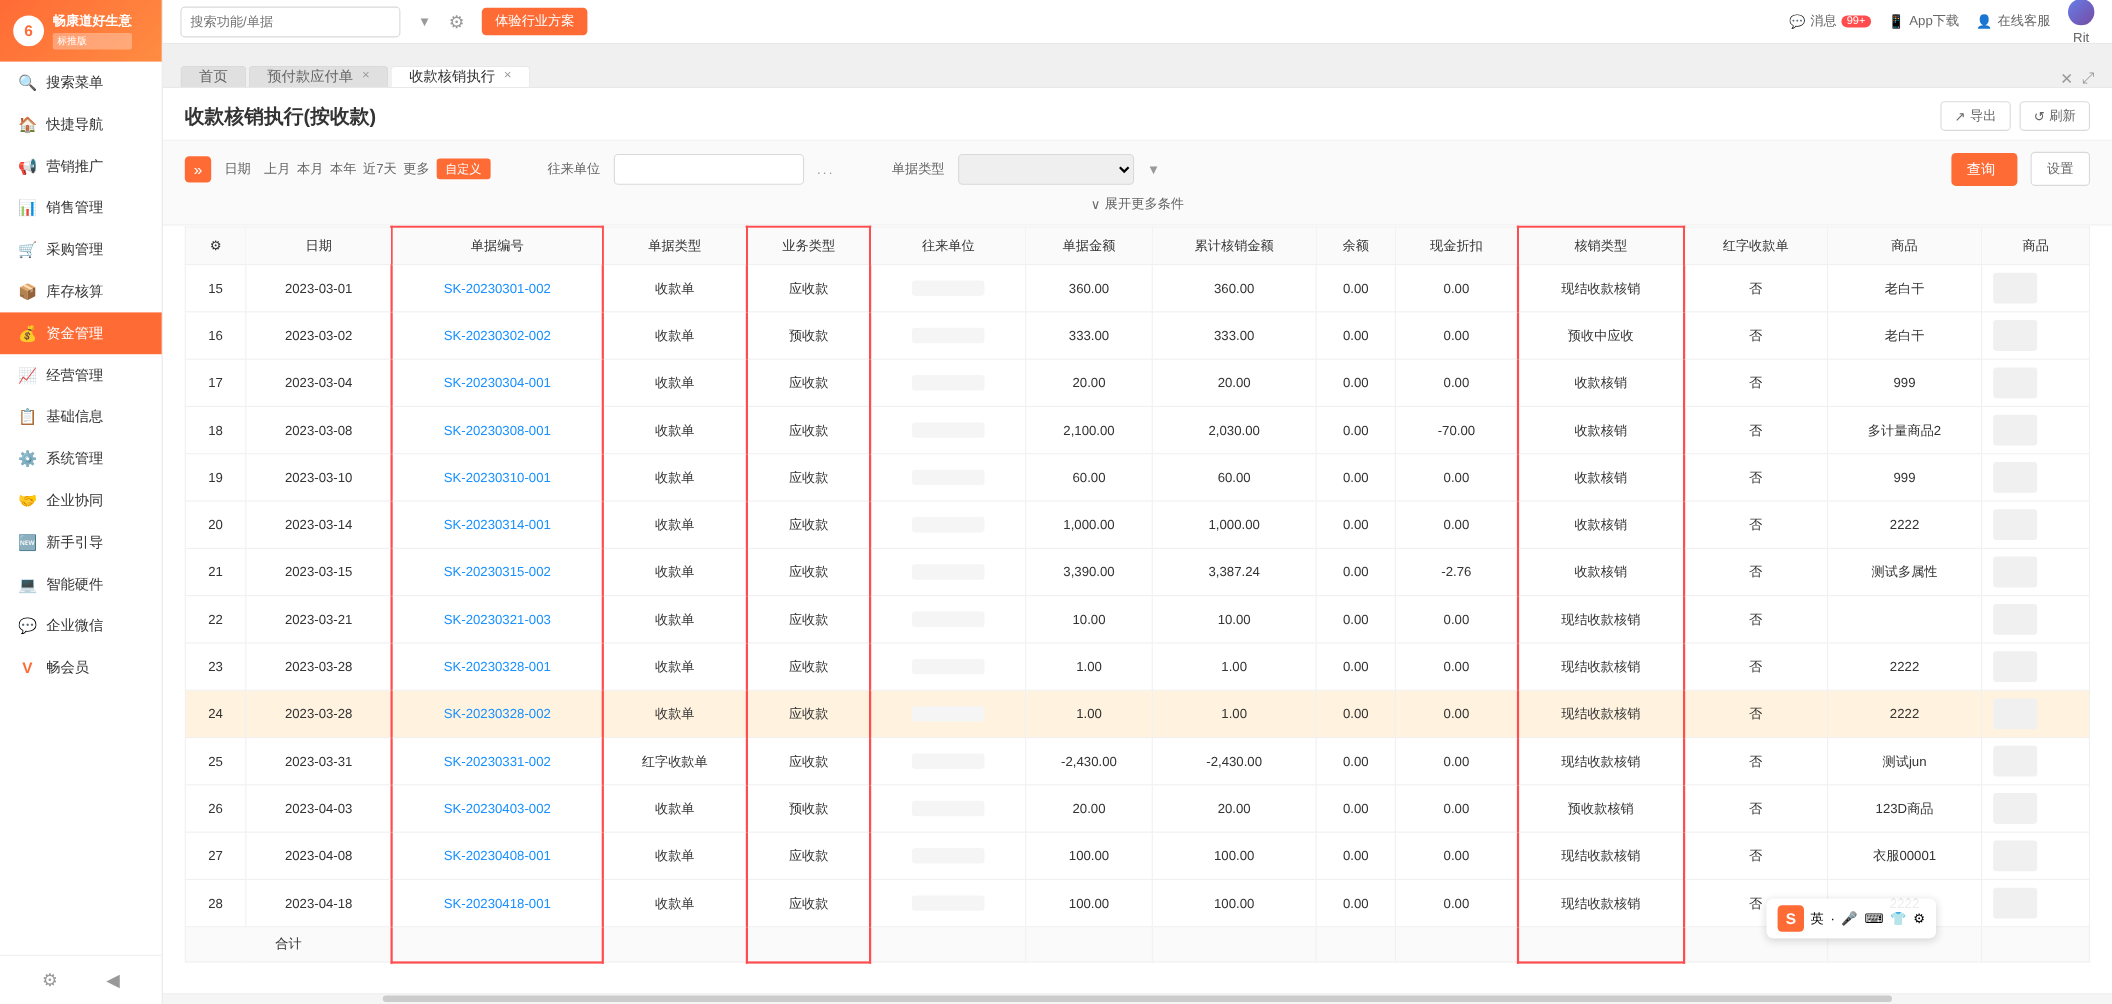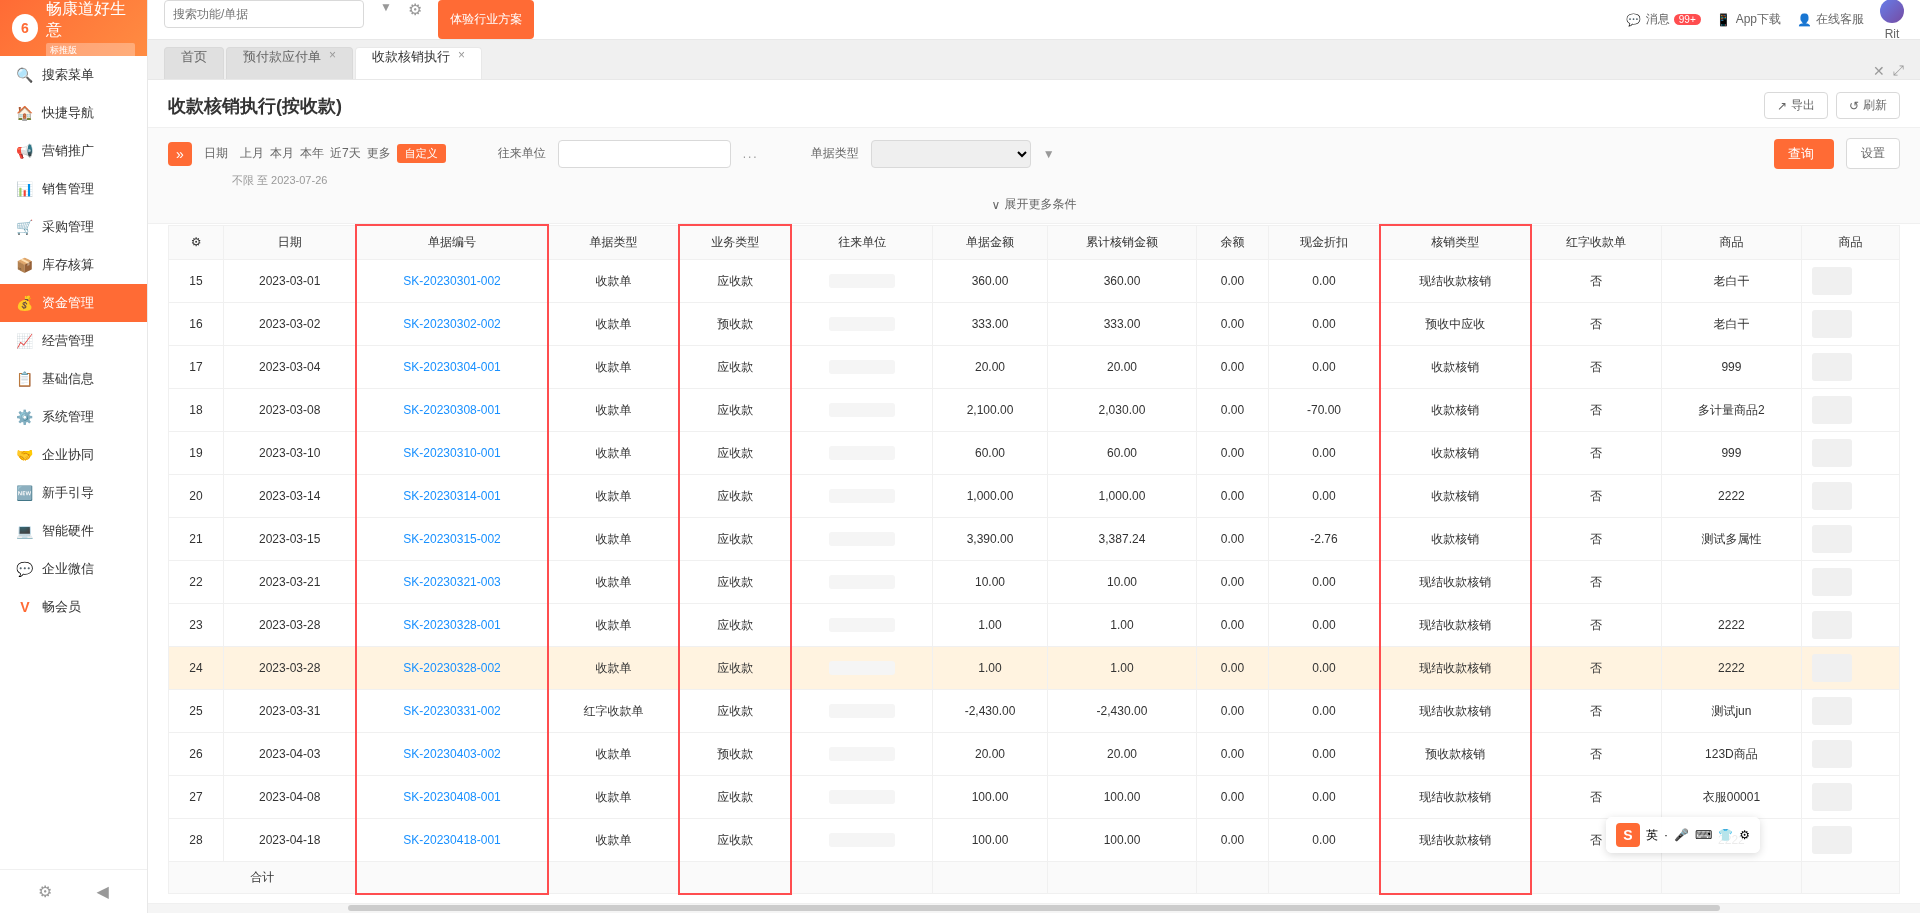--- a/index.html
+++ b/index.html
@@ -12,30 +12,30 @@
     .sidebar-logo-badge { background: rgba(255,255,255,0.3); color: #fff; font-size: 9px; padding: 1px 4px; border-radius: 2px; margin-top: 2px; }
     .sidebar-item { display: flex; align-items: center; padding: 10px 16px; cursor: pointer; color: #333; gap: 8px; font-size: 13px; }
     .sidebar-item.active { background: #ff6b35; color: #fff; }
     .sidebar-item .icon { width: 18px; height: 18px; display: flex; align-items: center; justify-content: center; font-size: 14px; }
     .sidebar-bottom { margin-top: auto; border-top: 1px solid #f0f0f0; padding: 8px 0; }
 
     
     .main { flex: 1; display: flex; flex-direction: column; overflow: hidden; }
 
     
-    .top-header { height: 40px; background: #fff; border-bottom: 1px solid #e8e8e8; display: flex; padding: 0 16px; gap: 16px; }
+    .top-header { height: 40px; background: #fff; border-bottom: 1px solid #e8e8e8; display: flex; align-items: center; padding: 0 16px; gap: 16px; }
     .top-header-search { flex: 1; max-width: 200px; height: 28px; border: 1px solid #d9d9d9; border-radius: 4px; padding: 0 8px; font-size: 12px; }
     .top-header-actions { margin-left: auto; display: flex; align-items: center; gap: 16px; }
     .btn-orange { background: #ff6b35; color: #fff; border: none; padding: 4px 12px; border-radius: 4px; cursor: pointer; font-size: 12px; }
     .top-header-icon { display: flex; align-items: center; gap: 4px; color: #666; cursor: pointer; font-size: 12px; }
     .badge { background: #ff4d4f; color: #fff; border-radius: 10px; padding: 0 5px; font-size: 10px; min-width: 16px; text-align: center; }
 
     
     .tab-bar { height: 40px; background: #f0f0f0; display: flex; align-items: flex-end; padding: 0 16px; gap: 2px; border-bottom: 1px solid #e8e8e8; }
-    .tab { height: 32px; padding: 0 16px; background: #e0e0e0; border-radius: 4px 4px 0 0; display: flex; cursor: pointer; color: #666; gap: 8px; font-size: 13px; border: 1px solid #d9d9d9; border-bottom: none; }
+    .tab { height: 19px; padding: 0 16px; background: #e0e0e0; border-radius: 4px 4px 0 0; display: flex; cursor: pointer; color: #666; gap: 8px; font-size: 13px; border: 1px solid #d9d9d9; border-bottom: none; }
     .tab.active { background: #fff; color: #333; border-color: #e8e8e8; }
     .tab-close { color: #999; font-size: 12px; cursor: pointer; }
     .tab-bar-actions { margin-left: auto; display: flex; align-items: center; gap: 8px; color: #999; font-size: 14px; }
 
     
     .page-content { flex: 1; background: #fff; display: flex; flex-direction: column; overflow: hidden; }
     .page-header { padding: 12px 20px 8px; border-bottom: 1px solid #f0f0f0; display: flex; align-items: center; justify-content: space-between; }
     .page-title { font-size: 18px; font-weight: bold; color: #333; }
     .page-header-actions { display: flex; gap: 8px; }
     .btn-outline { border: 1px solid #d9d9d9; background: #fff; padding: 4px 12px; border-radius: 4px; cursor: pointer; font-size: 12px; color: #666; display: flex; align-items: center; gap: 4px; }
@@ -83,21 +83,21 @@
     ::-webkit-scrollbar-track { background: #f1f1f1; }
     ::-webkit-scrollbar-thumb { background: #c1c1c1; border-radius: 3px; }
   </style>
 </head>
 <body>
 
 <div class="sidebar">
   <div class="sidebar-logo">
     <div class="sidebar-logo-icon">6</div>
     <div>
-      <div style="color:#fff;font-size:16px;font-weight:normal;">畅康道好生意</div>
+      <div style="color:#fff;font-size:12px;font-weight:bold;">畅康道好生意</div>
       <div class="sidebar-logo-badge">标推版</div>
     </div>
   </div>
   <div class="sidebar-item">
     <span class="icon">🔍</span>
     <span>搜索菜单</span>
   </div>
   <div class="sidebar-item">
     <span class="icon">🏠</span>
     <span>快捷导航</span>
@@ -240,23 +240,20 @@
         <input class="filter-input" type="text" style="">
         <span class="filter-dots">...</span>
         <span class="filter-label" style="margin-left:40px;">单据类型</span>
         <select class="filter-select">
           <option></option>
         </select>
         <span style="color:#999;">▼</span>
         <button class="btn-query" style="margin-left:auto;padding-left:14px;">查询</button>
         <button class="btn-settings">设置</button>
       </div>
-      <div style="display:flex;flex-direction:column;">
-        <span class="filter-date-value" style="margin-left:64px;color:#999;font-size:11px;margin-top:4px;">不限 至 2023-07-26</span>
-      </div>
       <div class="expand-more">
         <span>∨</span>
         <span>展开更多条件</span>
       </div>
     </div>
 
     <div class="table-container">
       <table class="data-table">
         <thead>
           <tr>

